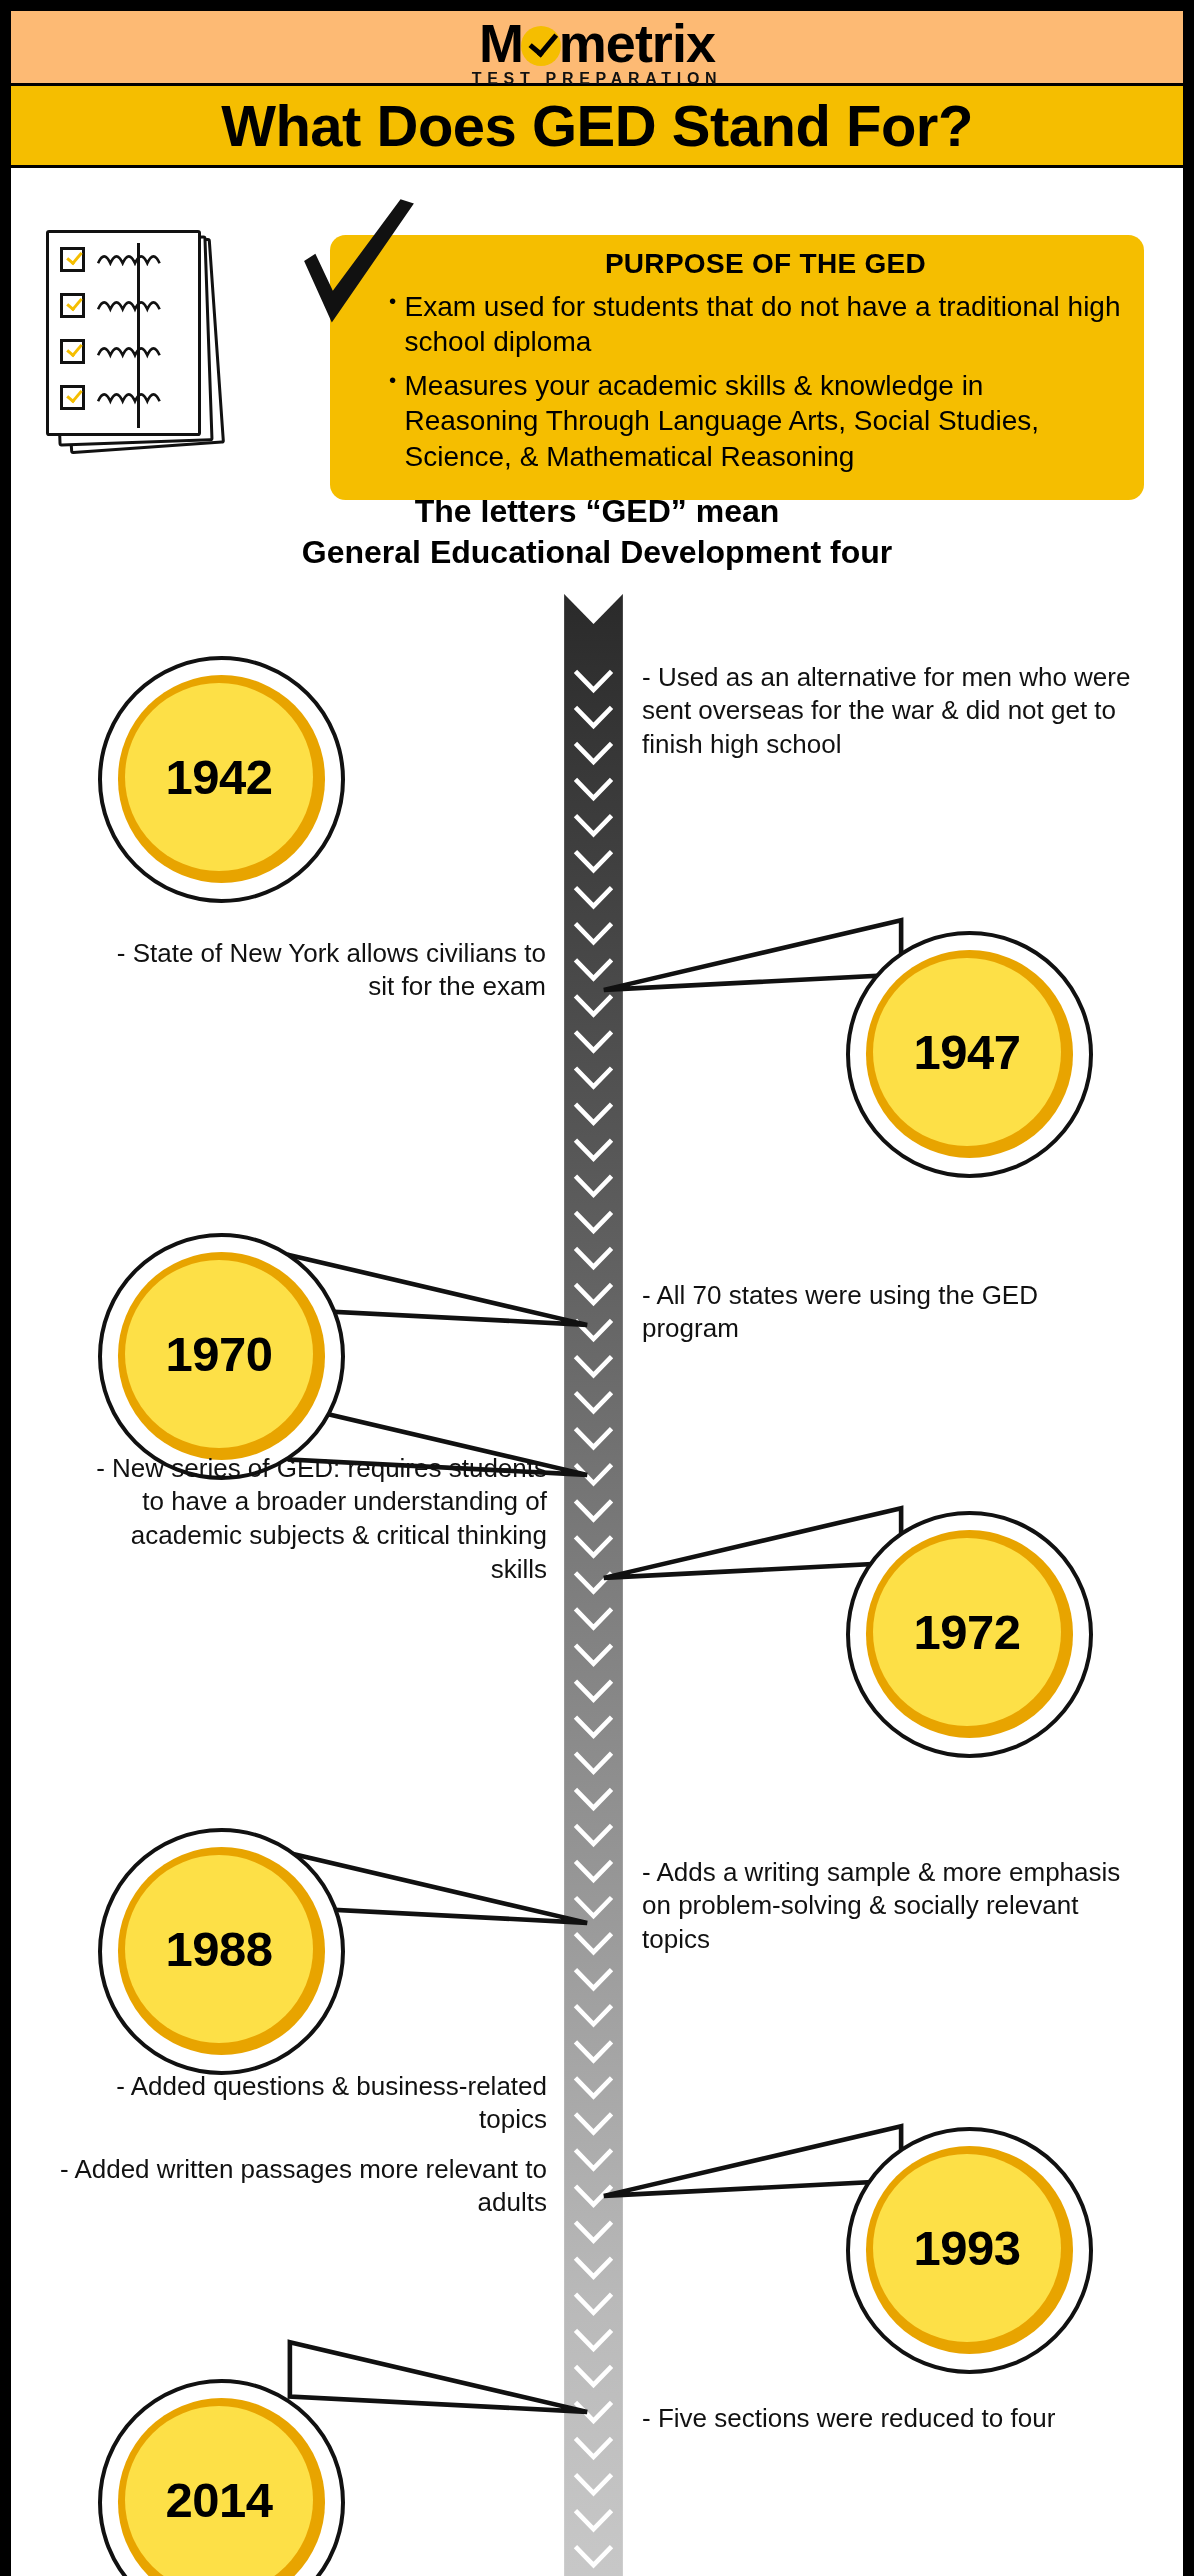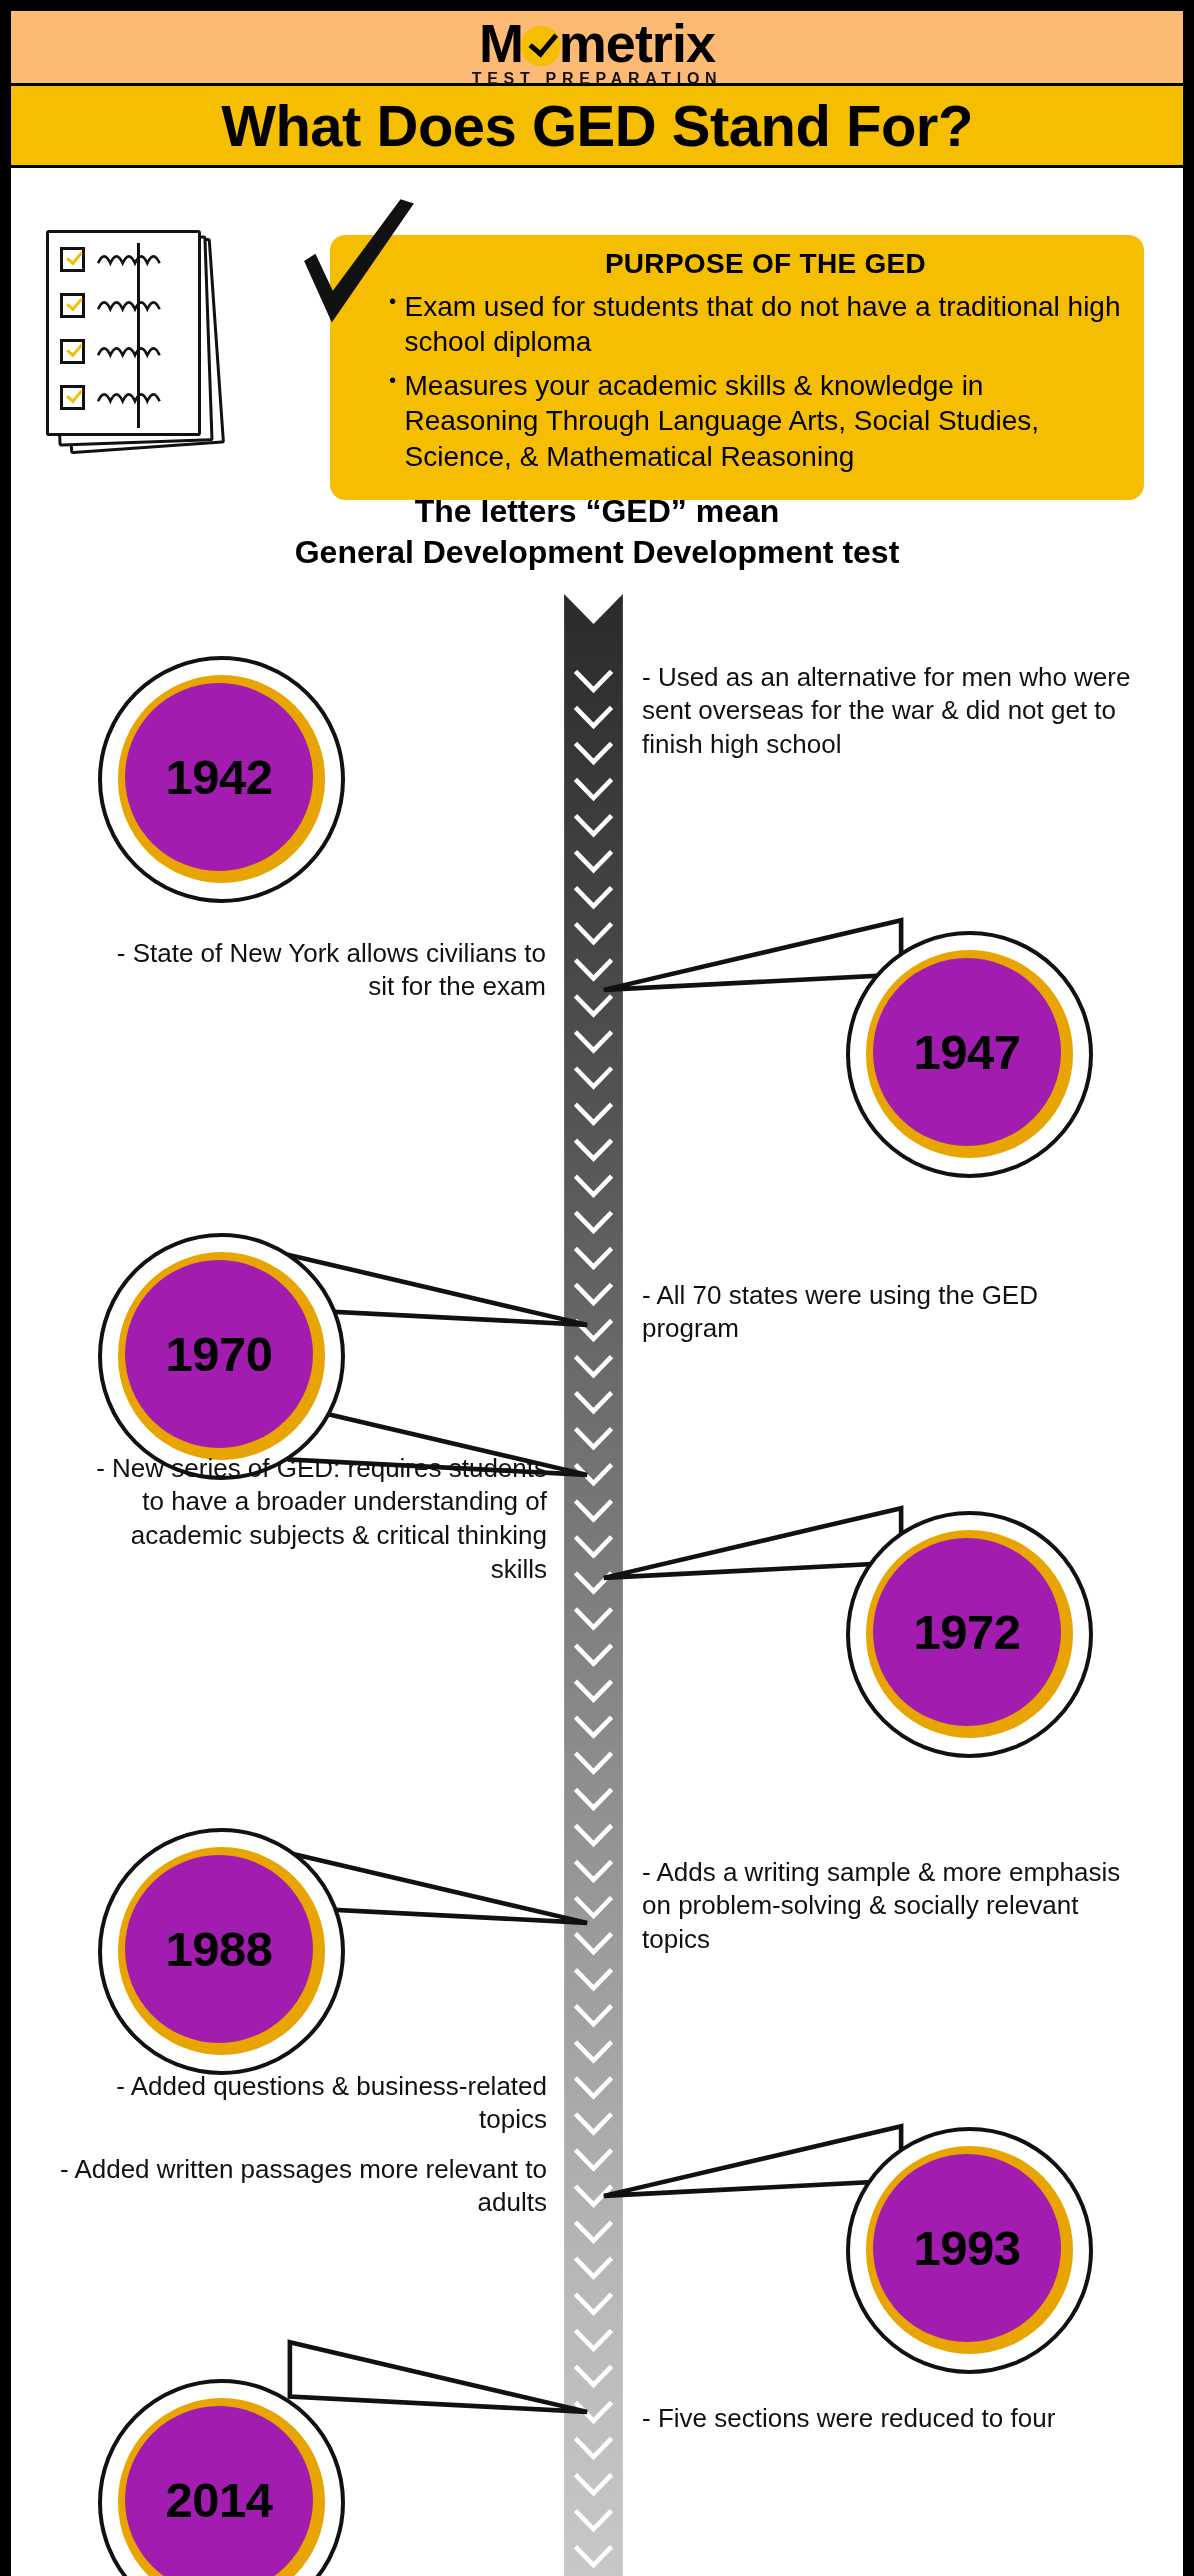--- a/index.html
+++ b/index.html
@@ -231,21 +231,21 @@
     left: 19.6px; top: 19.6px;
     right: 19.6px; bottom: 19.6px;
     border-radius: 50%;
     background: #E8A400;
   }
   .circle-inner {
     position: absolute;
     left: 27px; top: 27px;
     right: 32px; bottom: 32px;
     border-radius: 50%;
-    background: #a21caf;
+    background: #fde047;
     display: flex;
     align-items: center;
     justify-content: center;
   }
   .circle-inner span {
     font-size: 49px;
     font-weight: bold;
     color: #000;
     letter-spacing: -0.5px;
   }
@@ -333,21 +333,21 @@
       <h2>PURPOSE OF THE GED</h2>
       <ul>
         <li>Exam used for students that do not have a traditional high school diploma</li>
         <li>Measures your academic skills &amp; knowledge in Reasoning Through Language Arts, Social Studies, Science, &amp; Mathematical Reasoning</li>
       </ul>
     </div>
   </div>
 
   <div class="subtitle">
     <div>The letters “GED” mean</div>
-    <div>General Development Development test</div>
+    <div>General Educational Development four</div>
   </div>
 
   <div class="timeline">
 
     <div class="arrow-col">
       <svg width="67" height="2133" viewBox="0 0 130 4140" preserveAspectRatio="none">
         <defs>
           <linearGradient id="arrowGrad" x1="0" y1="0" x2="0" y2="1">
             <stop offset="0" stop-color="#2a2a2a"></stop>
             <stop offset="0.25" stop-color="#555"></stop>

